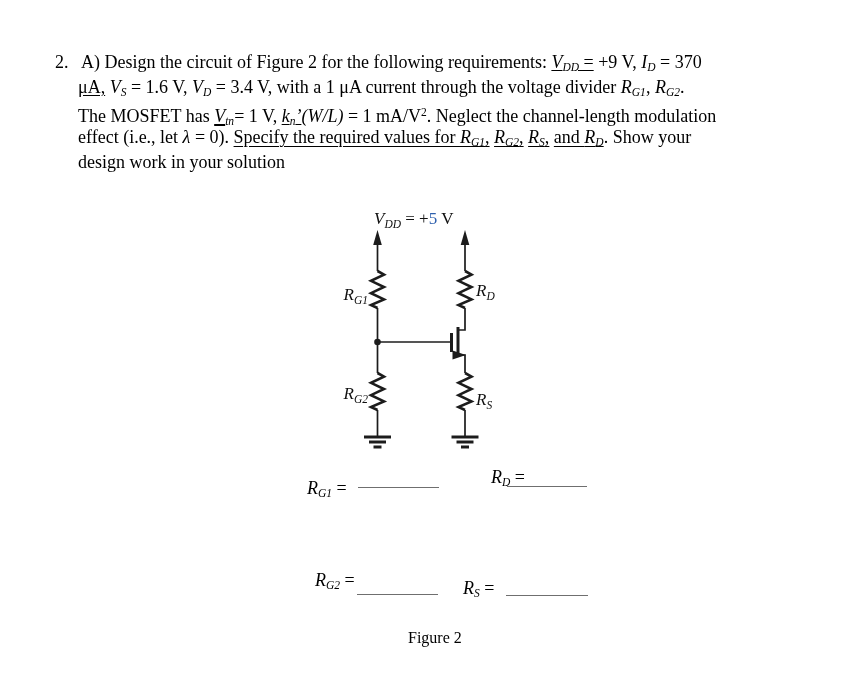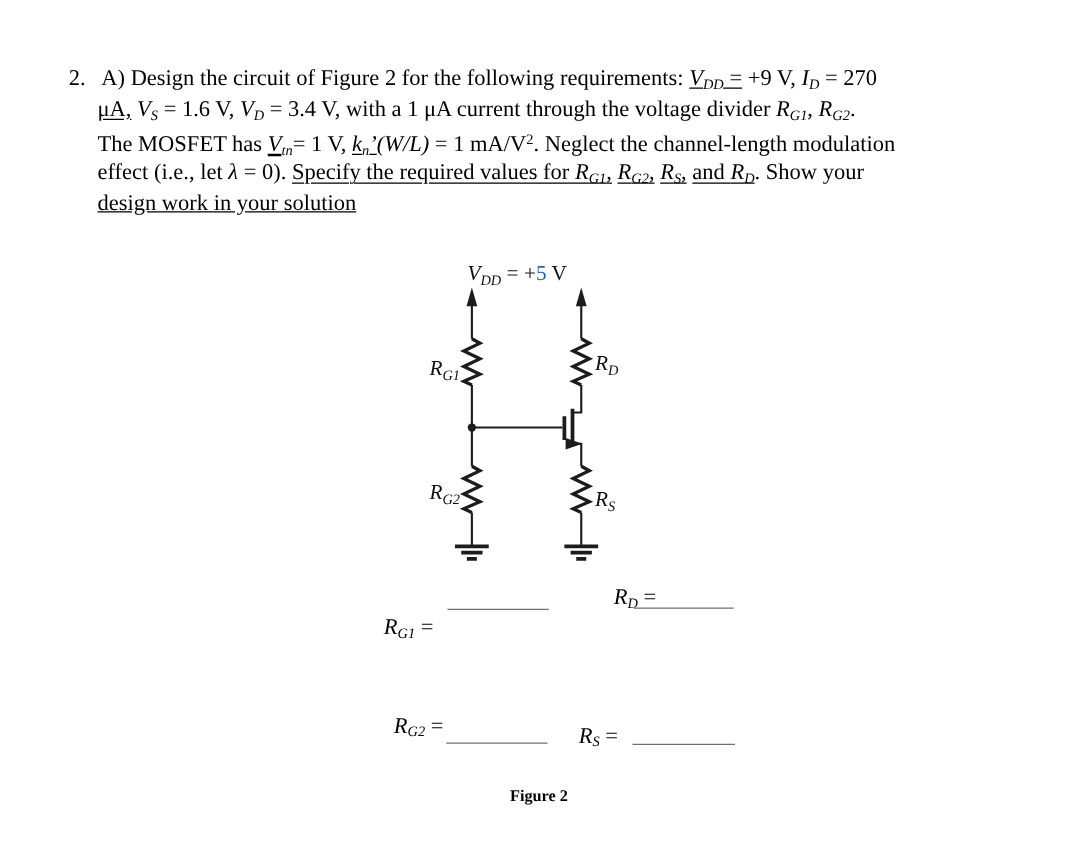--- a/index.html
+++ b/index.html
@@ -27,32 +27,32 @@
   .sv-label{font-family:"Liberation Serif","DejaVu Serif",serif;font-style:italic;
             font-size:17px;fill:#101010;}
   .sv-sub{font-size:11.5px;}
   .sv-plain{font-style:normal;}
   .sv-blue{font-style:normal;fill:#2d5fad;}
 
   
   .ans{position:absolute;font-size:18px;white-space:pre;}
   .blank{position:absolute;height:1px;border-bottom:1.7px solid #6f6f6f;}
 
-  .caption{position:absolute;font-size:13px;font-weight:bold;white-space:pre;}
+  .caption{position:absolute;font-size:16px;font-weight:normal;white-space:pre;}
 </style>
 </head>
 <body>
 
 <div class="page">
 
-  <div class="line" style="left:55px;top:50px;"><span>2.   A) Design the circuit of Figure 2 for the following requirements: </span><span class="du"><span class="i">V</span><span class="sub">DD</span><span> =</span></span><span> +9 V, </span><span class="i">I</span><span class="sub">D</span><span> = 270</span></div>
+  <div class="line" style="left:55px;top:50px;"><span>2.   A) Design the circuit of Figure 2 for the following requirements: </span><span class="du"><span class="i">V</span><span class="sub">DD</span><span> =</span></span><span> +9 V, </span><span class="i">I</span><span class="sub">D</span><span> = 370</span></div>
   <div class="line" style="left:78px;top:75px;"><span class="sq">μA,</span><span> </span><span class="i">V</span><span class="sub">S</span><span> = 1.6 V, </span><span class="i">V</span><span class="sub">D</span><span> = 3.4 V, with a 1 μA current through the voltage divider </span><span class="i">R</span><span class="sub">G1</span><span>, </span><span class="i">R</span><span class="sub">G2</span><span>.</span></div>
   <div class="line" style="left:78px;top:100px;"><span>The MOSFET has </span><span class="sq"><span class="u"><span class="i">V</span><span class="sub">tn</span></span></span><span>= 1 V, </span><span class="sq"><span class="i">k</span><span class="sub">n</span><span class="i">’</span></span><span class="i">(W/L)</span><span> = 1 mA/V</span><span class="sup">2</span><span>. Neglect the channel-length modulation</span></div>
   <div class="line" style="left:78px;top:125px;"><span>effect (i.e., let </span><span class="i">λ</span><span> = 0). </span><span class="u"><span>Specify the required values for </span><span class="i">R</span><span class="sub">G1</span><span>,</span></span><span> </span><span class="u"><span class="i">R</span><span class="sub">G2</span><span>,</span></span><span> </span><span class="u"><span class="i">R</span><span class="sub">S</span><span>,</span></span><span> </span><span class="u"><span>and </span><span class="i">R</span><span class="sub">D</span></span><span>. Show your</span></div>
-  <div class="line" style="left:78px;top:150px;text-decoration:underline;"><span>design work in your solution</span></div>
+  <div class="line" style="left:78px;top:150px;"><span>design work in your solution</span></div>
 
   <svg class="circuit" width="320" height="252" viewBox="0 0 320 252">
 
     <text class="sv-label" x="94" y="19"><tspan>V</tspan><tspan class="sv-sub" dy="4">DD</tspan><tspan class="sv-plain" dy="-4" xml:space="preserve"> = +</tspan><tspan class="sv-blue">5</tspan><tspan class="sv-plain" xml:space="preserve"> V</tspan></text>
 
     <polygon class="fill" points="97.5,25 93.2,40 101.8,40"></polygon>
     <path class="wire" d="M97.5,38 V66"></path>
     <path class="res" d="M97.5,66 L104,69.6 L91,75.8 L104,82 L91,88.2 L104,94.4 L91,100 L97.5,103"></path>
     <path class="wire" d="M97.5,103 V168"></path>
     <circle class="fill" cx="97.5" cy="137" r="3.3"></circle>
@@ -84,21 +84,21 @@
       <path class="bar" d="M176.5,237 H193.5"></path>
       <path class="bar" d="M181,242 H189"></path>
     </g>
 
     <text class="sv-label" x="88" y="95" text-anchor="end"><tspan>R</tspan><tspan class="sv-sub" dy="4">G1</tspan></text>
     <text class="sv-label" x="196" y="91"><tspan>R</tspan><tspan class="sv-sub" dy="4">D</tspan></text>
     <text class="sv-label" x="88" y="194" text-anchor="end"><tspan>R</tspan><tspan class="sv-sub" dy="4">G2</tspan></text>
     <text class="sv-label" x="196" y="200"><tspan>R</tspan><tspan class="sv-sub" dy="4">S</tspan></text>
   </svg>
 
-  <div class="ans" style="left:307px;top:491px;"><span class="i">R</span><span class="sub">G1</span><span> =</span></div>
+  <div class="ans" style="left:307px;top:478px;"><span class="i">R</span><span class="sub">G1</span><span> =</span></div>
   <div class="blank" style="left:358px;top:486px;width:81px;"></div>
 
   <div class="ans" style="left:491px;top:467px;"><span class="i">R</span><span class="sub">D</span><span> =</span></div>
   <div class="blank" style="left:507px;top:485px;width:80px;"></div>
 
   <div class="ans" style="left:315px;top:570px;"><span class="i">R</span><span class="sub">G2</span><span> =</span></div>
   <div class="blank" style="left:357px;top:593px;width:81px;"></div>
 
   <div class="ans" style="left:463px;top:578px;"><span class="i">R</span><span class="sub">S</span><span> =</span></div>
   <div class="blank" style="left:506px;top:594px;width:82px;"></div>

